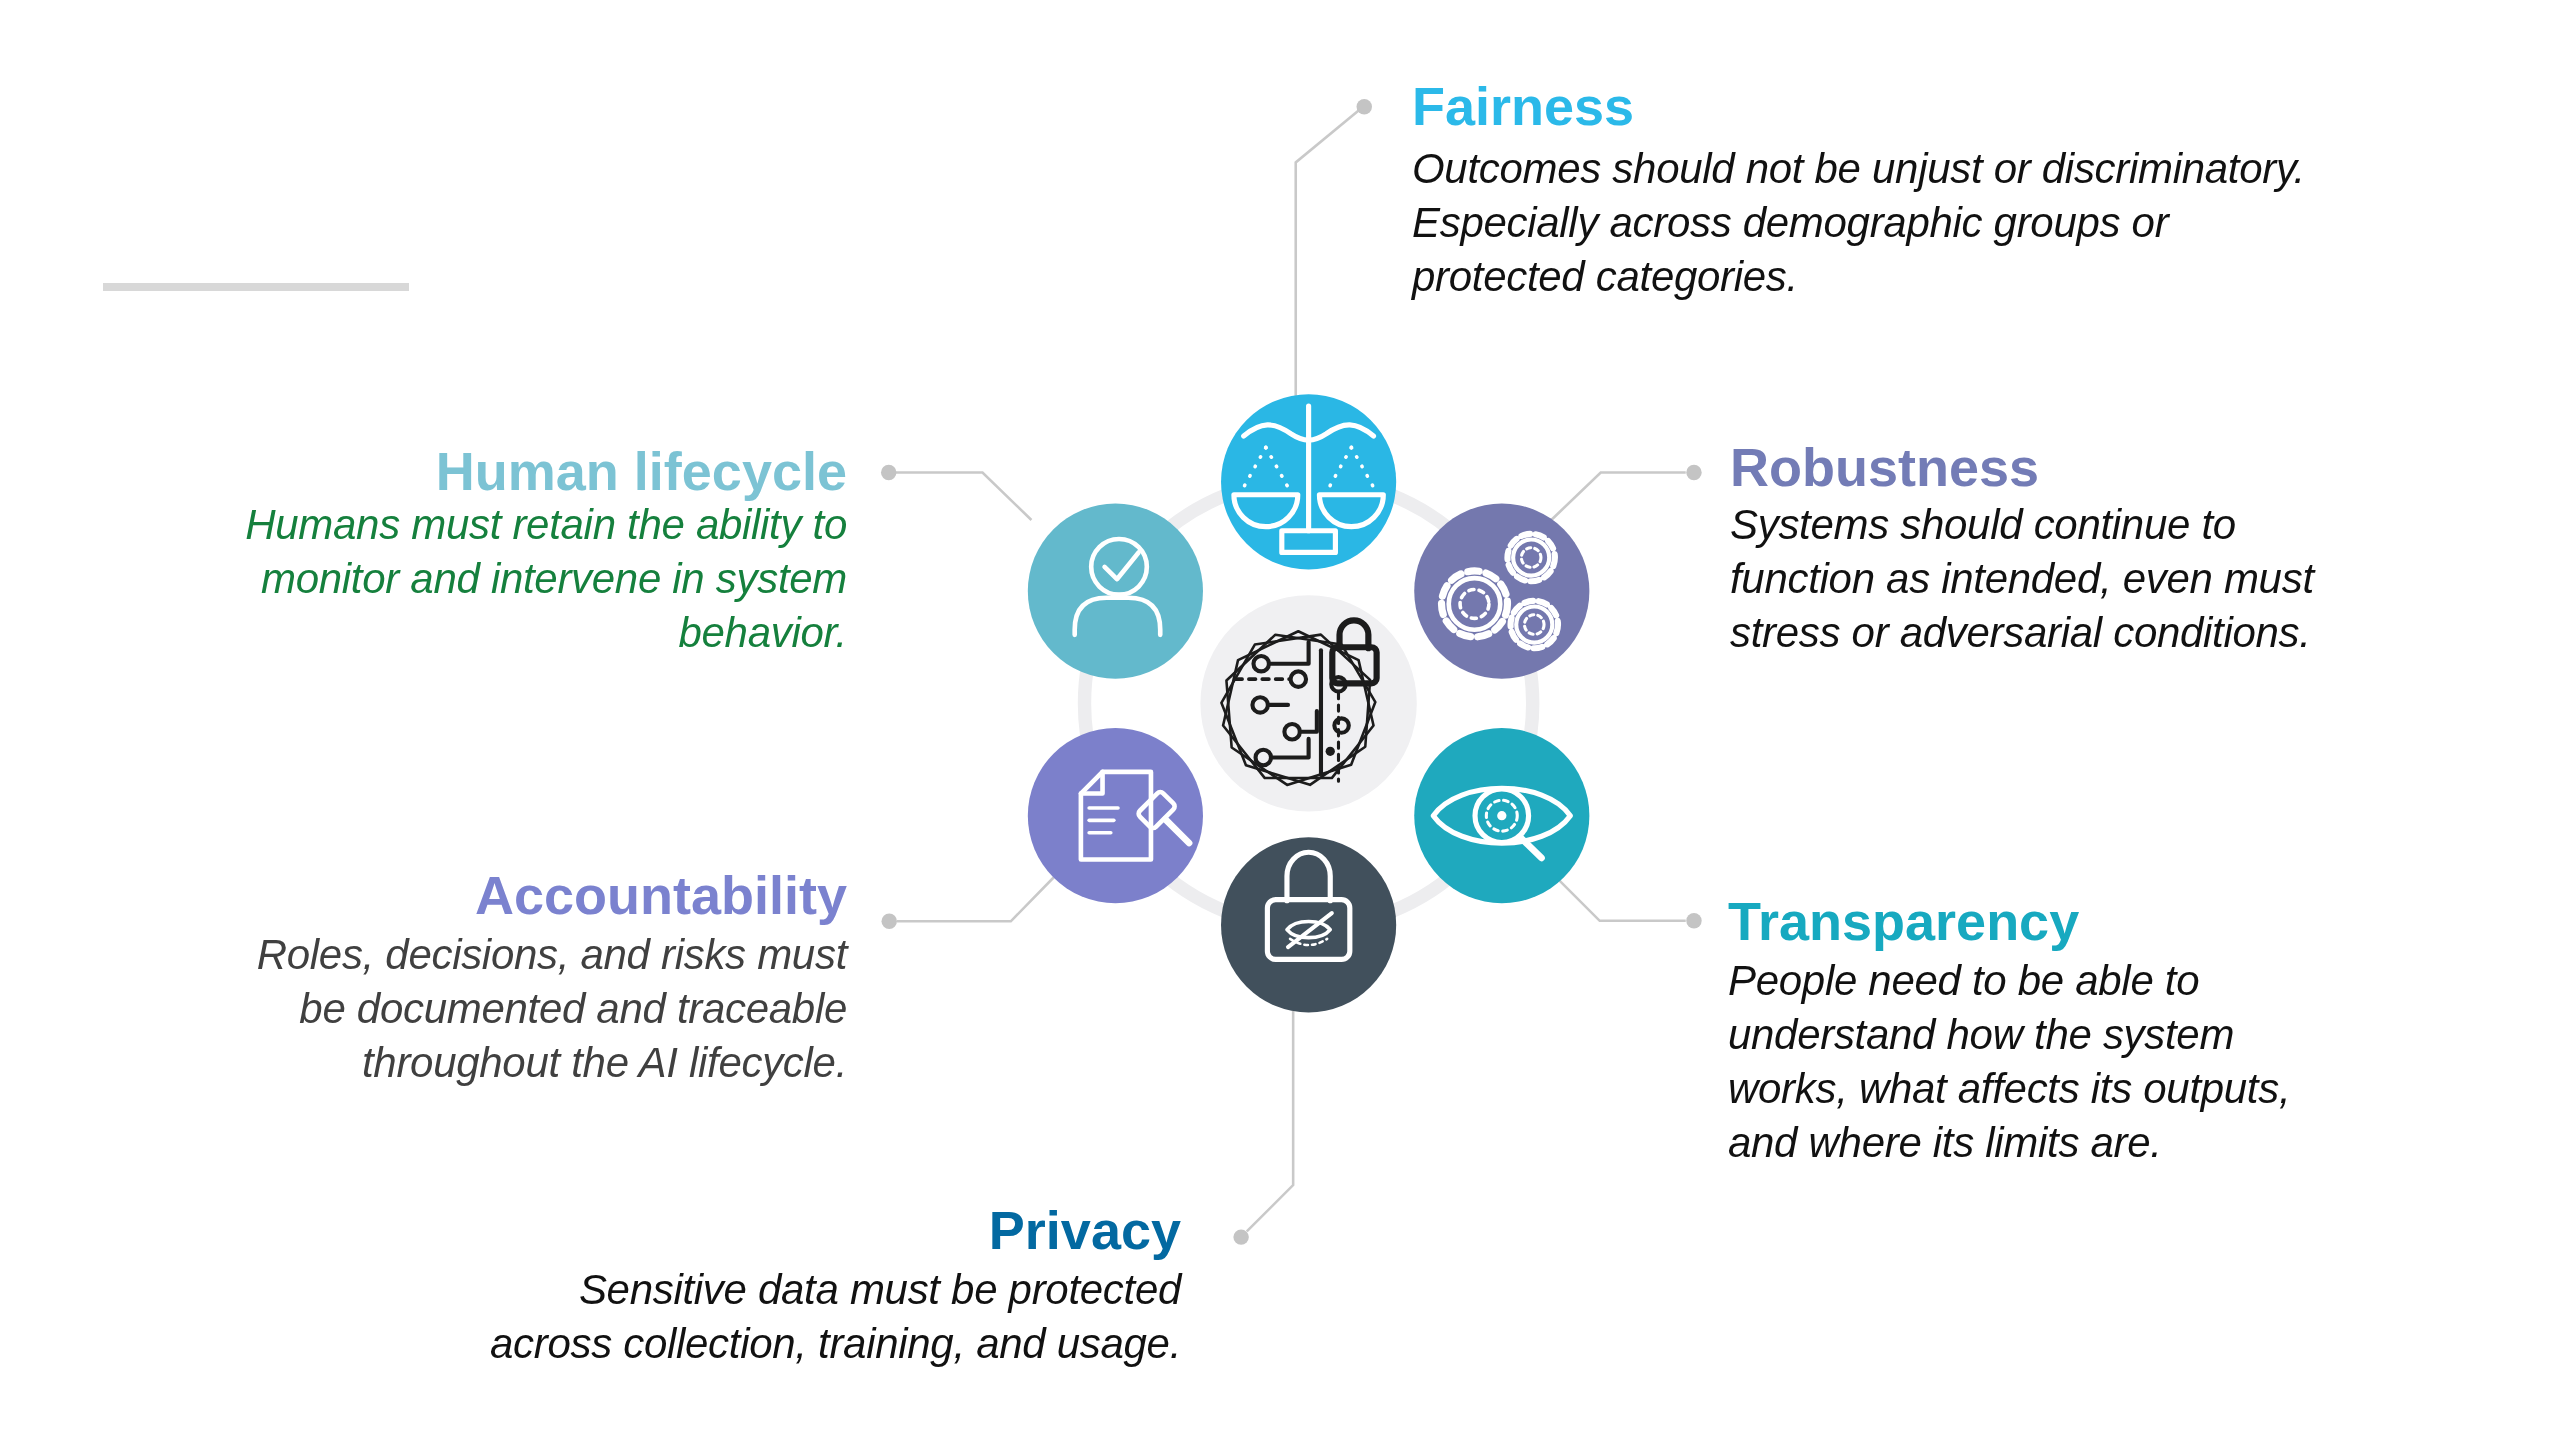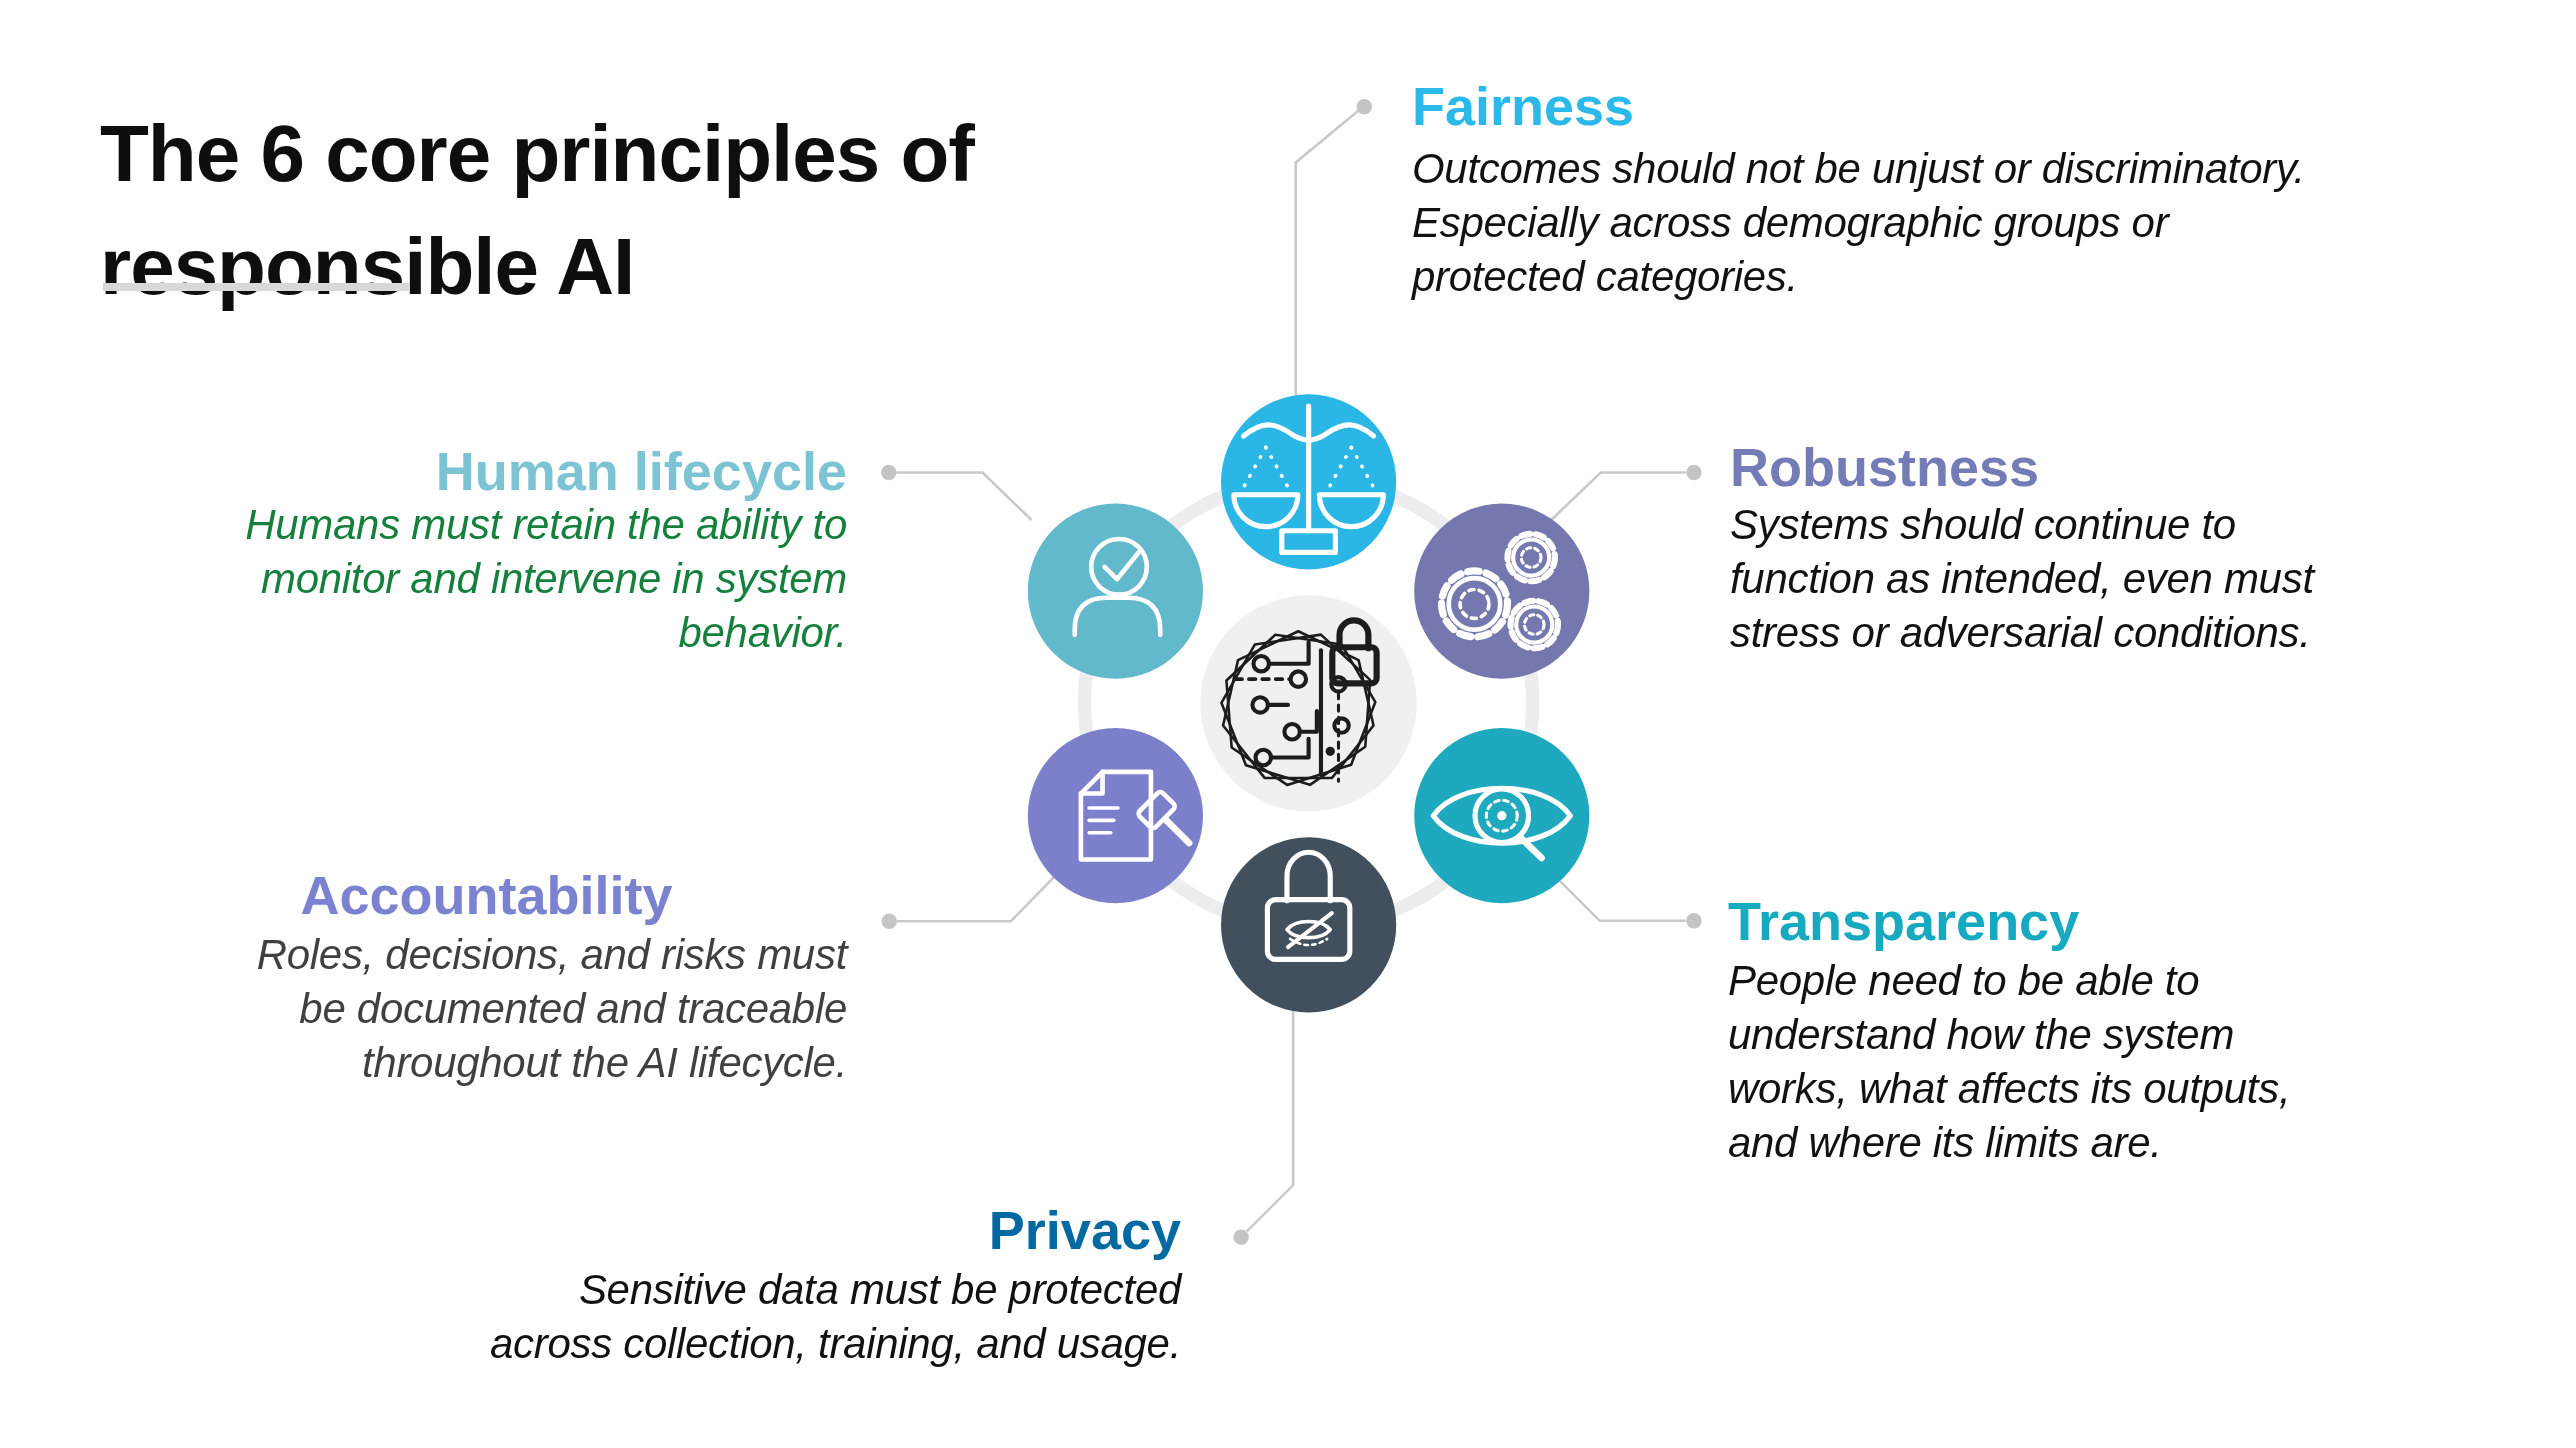--- a/index.html
+++ b/index.html
@@ -16,22 +16,20 @@
   .icon-white{stroke:#ffffff;fill:none;stroke-linecap:round;stroke-linejoin:round;}
   .icon-dark{stroke:#1c1c1c;fill:none;stroke-linecap:round;stroke-linejoin:round;}
   .fill-white{fill:#ffffff;stroke:none;}
   .fill-dark{fill:#1c1c1c;stroke:none;}
 </style>
 </head>
 <body>
 
 <div class="canvas">
 
-  <h1 class="title" style="color: rgb(14, 14, 14);">The 6 core principles of
-responsible AI</h1>
   <div class="divider" style="background: rgb(216, 216, 216);"></div>
 
   <svg class="diagram" viewBox="0 0 5000 2812">
 
     <circle cx="2540" cy="1365" r="435" fill="none" stroke-width="26" style="stroke: rgb(237, 237, 239);"></circle>
 
     <g fill="none" stroke-width="5">
       <polyline points="2515,775 2515,315 2640,212" style="stroke: rgb(201, 201, 201);"></polyline>
       <polyline points="3010,1010 3107,917 3272,917" style="stroke: rgb(201, 201, 201);"></polyline>
       <polyline points="3010,1692 3105,1787 3272,1787" style="stroke: rgb(201, 201, 201);"></polyline>
@@ -167,21 +165,21 @@
   </section>
 
   <section>
     <h2 class="p-label align-right" style="left: 126px; top: 444px; width: 721px; color: rgb(124, 195, 212);">Human lifecycle</h2>
     <p class="p-desc align-right" style="left: 126px; top: 498px; width: 721px; color: #15803d;">Humans must retain the ability to
 monitor and intervene in system
 behavior.</p>
   </section>
 
   <section>
-    <h2 class="p-label align-right" style="left: 126px; top: 868px; width: 721px; color: rgb(123, 130, 207); text-align: center;">Accountability</h2>
+    <h2 class="p-label align-right" style="left: 126px; top: 868px; width: 721px; color: rgb(123, 130, 207);">Accountability</h2>
     <p class="p-desc align-right" style="left: 126px; top: 928px; width: 721px; color: #404040;">Roles, decisions, and risks must
 be documented and traceable
 throughout the AI lifecycle.</p>
   </section>
 
   <section>
     <h2 class="p-label align-right" style="left: 434px; top: 1203px; width: 747px; color: #0369a1;">Privacy</h2>
     <p class="p-desc align-right" style="left: 434px; top: 1263px; width: 747px; color: rgb(17, 17, 17); font-style: italic;">Sensitive data must be protected
 across collection, training, and usage.</p>
   </section>

